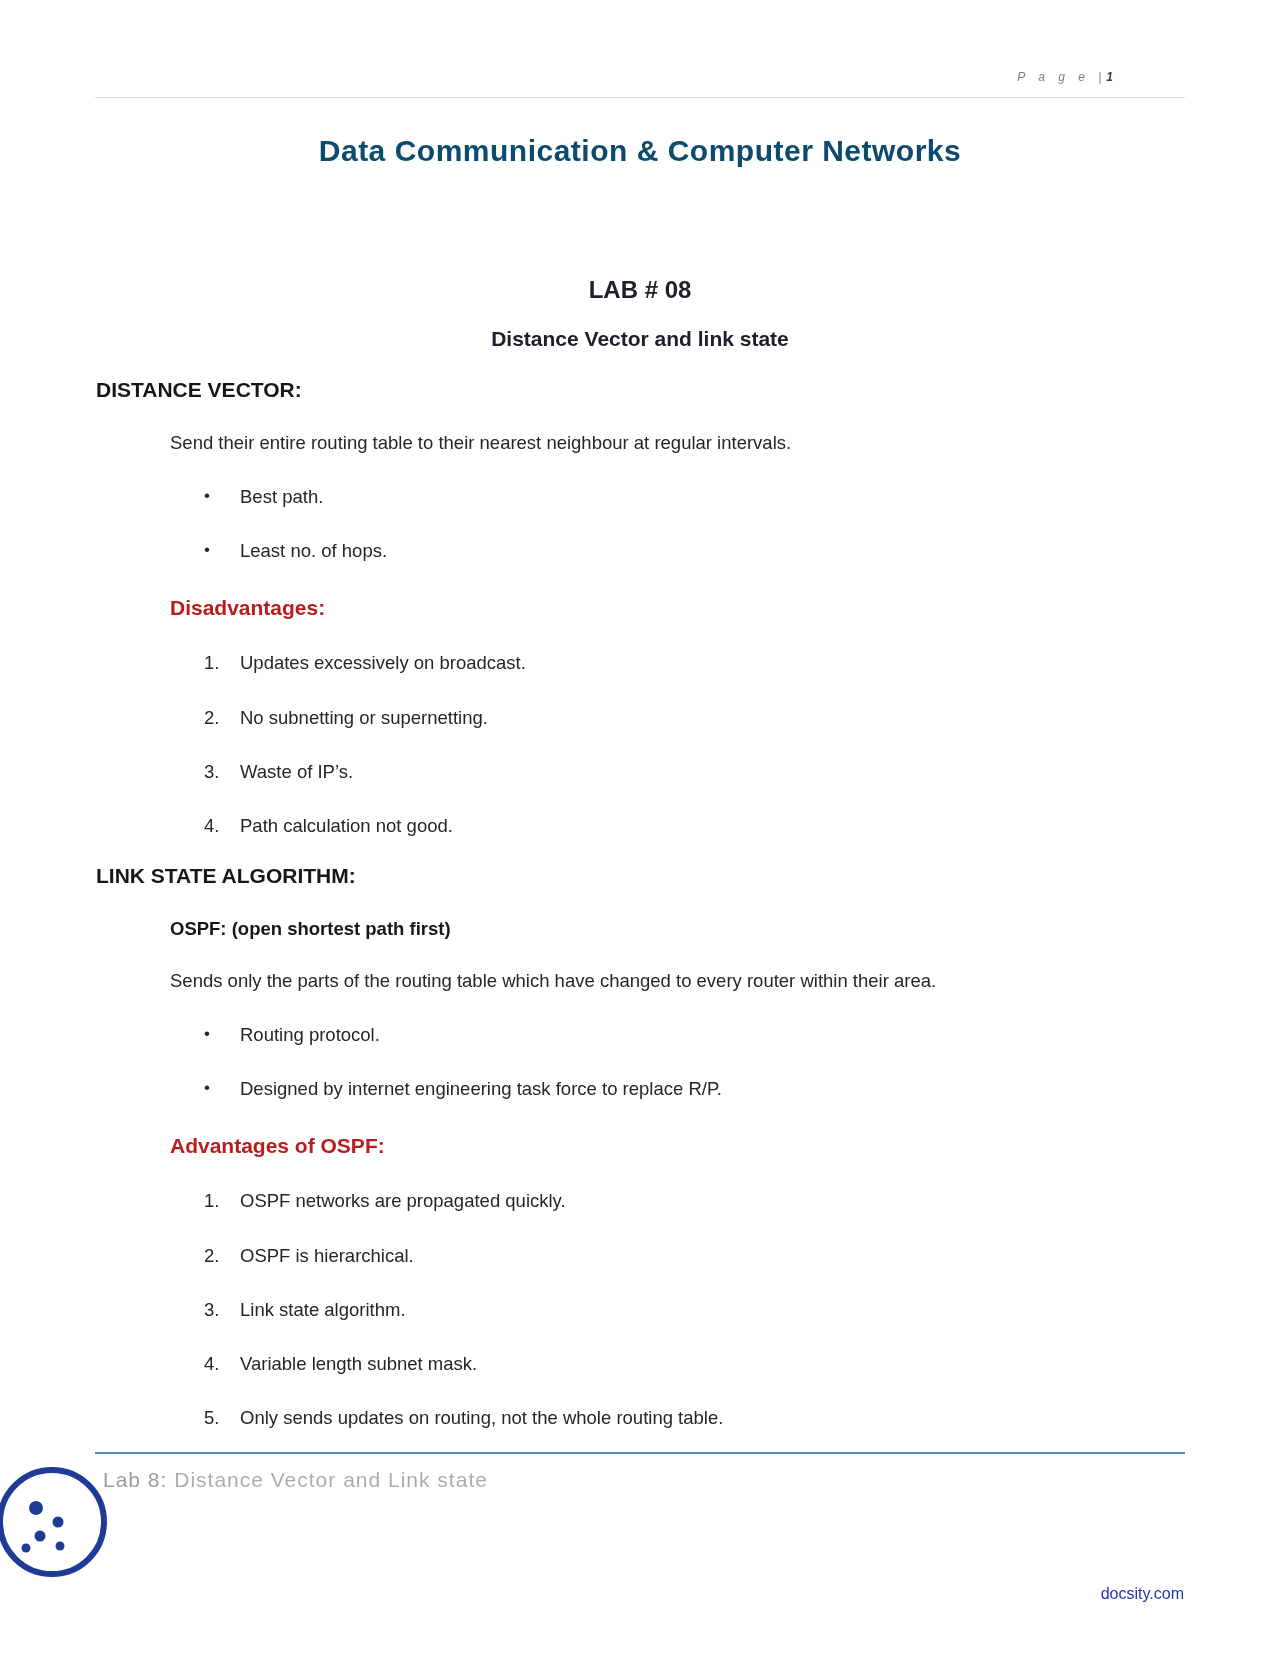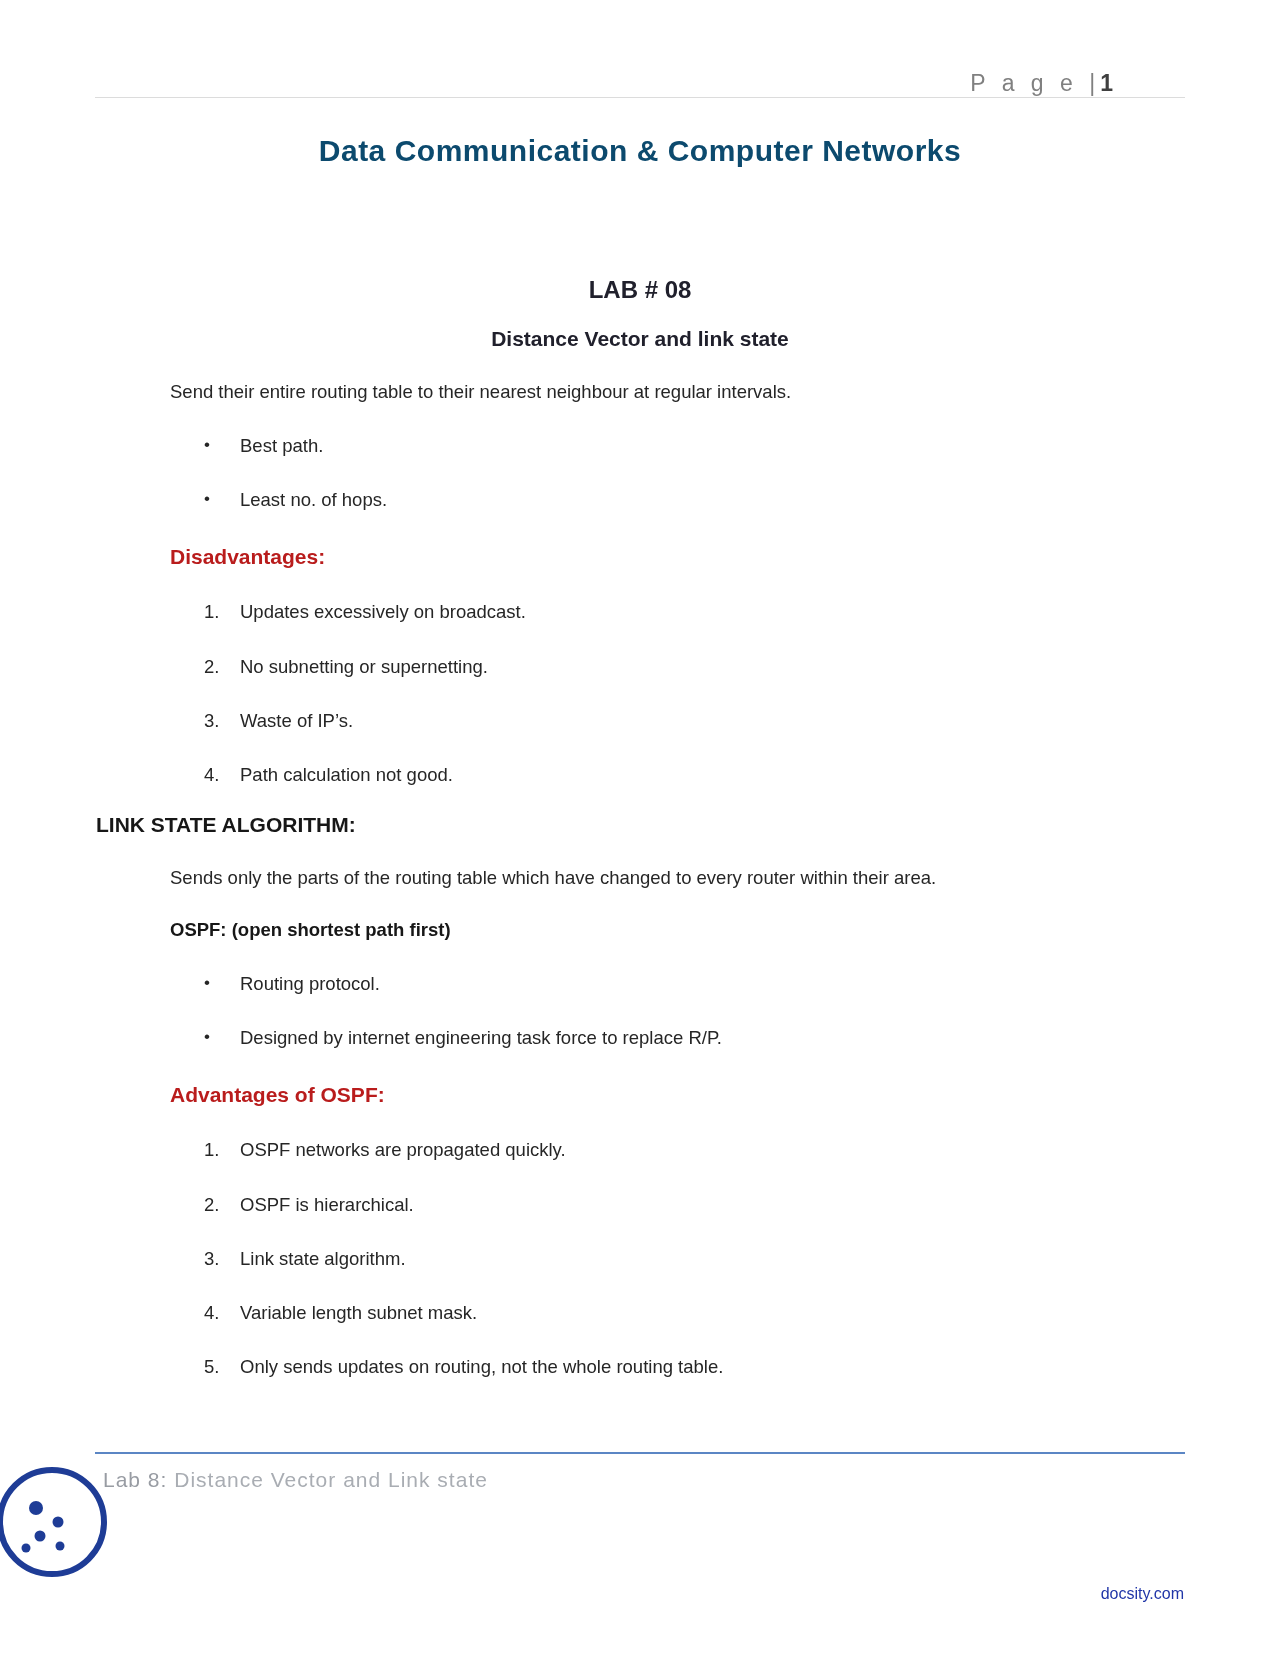--- a/index.html
+++ b/index.html
@@ -16,24 +16,25 @@
     background: #ffffff;
     overflow: hidden;
     color: #262626;
   }
 
   
   .page-header {
     position: absolute;
     top: 70px;
     right: 167px;
-    font-size: 23px;
+    font-size: 12px;
     color: #808080;
     letter-spacing: 5px;
     white-space: nowrap;
+    font-style: italic;
   }
   .page-header .page-num {
     color: #3f3f3f;
     font-weight: 700;
     letter-spacing: 0;
   }
   .header-rule {
     position: absolute;
     top: 97px;
     left: 95px;
@@ -153,20 +154,21 @@
   </div>
   <div class="header-rule"></div>
 
   <div class="content">
 
     <div class="doc-title">Data Communication &amp; Computer Networks</div>
 
     <div class="lab-number">LAB # 08</div>
     <div class="lab-title">Distance Vector and link state</div>
 
+    <div class="section-heading">DISTANCE VECTOR:</div>
 
     <div class="para">Send their entire routing table to their nearest neighbour at regular intervals.</div>
 
     <div class="li bullet">
       <span class="marker">•</span>
       <span>Best path.</span>
     </div>
     <div class="li bullet">
       <span class="marker">•</span>
       <span>Least no. of hops.</span>
@@ -186,23 +188,23 @@
       <span class="marker">3.</span>
       <span>Waste of IP’s.</span>
     </div>
     <div class="li">
       <span class="marker">4.</span>
       <span>Path calculation not good.</span>
     </div>
 
     <div class="section-heading">LINK STATE ALGORITHM:</div>
 
+    <div class="para bold-para">OSPF: (open shortest path first)</div>
+
     <div class="para">Sends only the parts of the routing table which have changed to every router within their area.</div>
-
-    <div class="para bold-para">OSPF: (open shortest path first)</div>
 
     <div class="li bullet">
       <span class="marker">•</span>
       <span>Routing protocol.</span>
     </div>
     <div class="li bullet">
       <span class="marker">•</span>
       <span>Designed by internet engineering task force to replace R/P.</span>
     </div>
 

